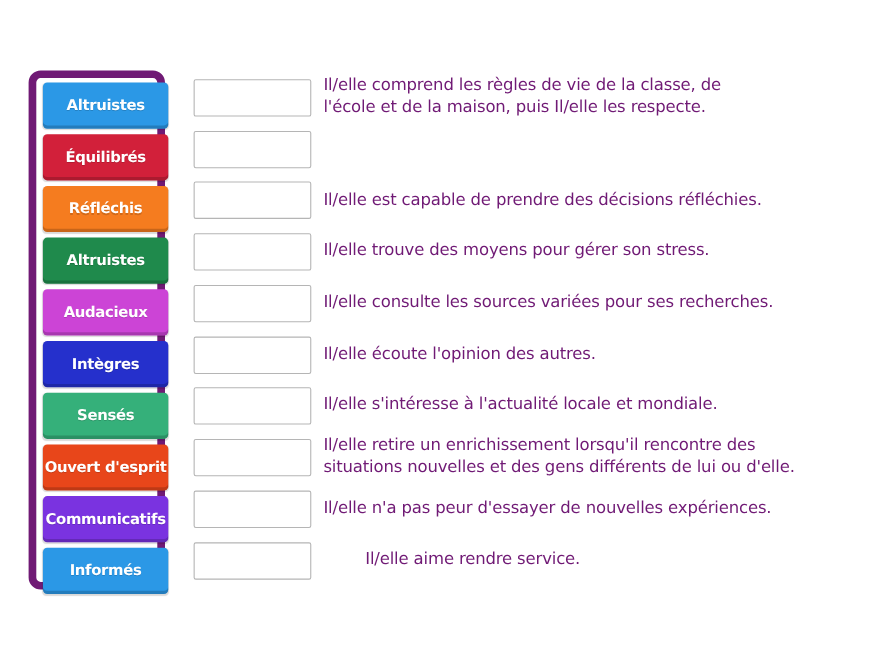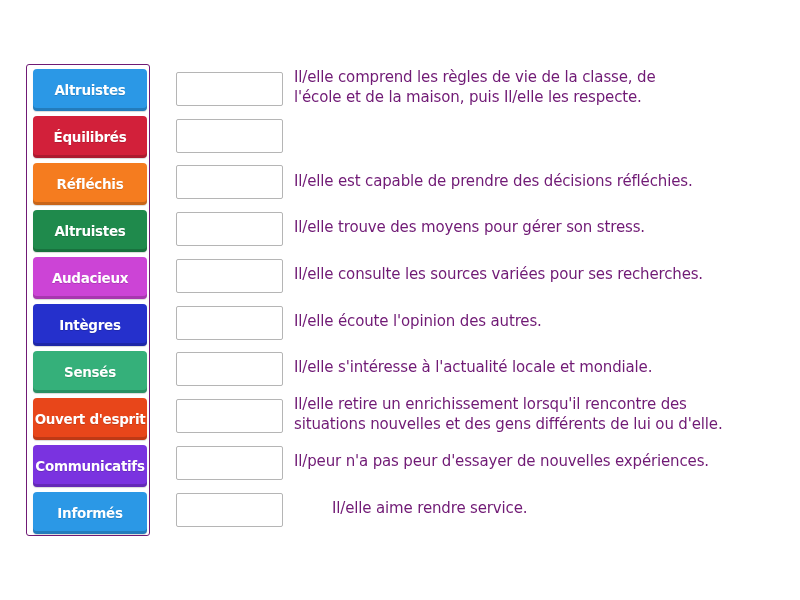--- a/index.html
+++ b/index.html
@@ -15,22 +15,22 @@
       position: relative;
       width: 800px;
       height: 600px;
     }
     .tile-panel {
       position: absolute;
       left: 26px;
       top: 64px;
       width: 124px;
       height: 472px;
-      border: 1px solid #701a75;
-      border-radius: 3px;
+      border: 7px solid #701a75;
+      border-radius: 11px;
       box-sizing: border-box;
       background: #ffffff;
     }
     .tile {
       position: absolute;
       left: 6px;
       width: 114px;
       height: 42px;
       border-radius: 4px;
       box-sizing: border-box;
@@ -120,16 +120,16 @@
 
   <div class="prompt" style="top:67px;">Il/elle comprend les règles de vie de la classe, de
 l'école et de la maison, puis Il/elle les respecte.</div>
   <div class="prompt" style="top:171px;">Il/elle est capable de prendre des décisions réfléchies.</div>
   <div class="prompt" style="top:217px;">Il/elle trouve des moyens pour gérer son stress.</div>
   <div class="prompt" style="top:264px;">Il/elle consulte les sources variées pour ses recherches.</div>
   <div class="prompt" style="top:311px;">Il/elle écoute l'opinion des autres.</div>
   <div class="prompt" style="top:357px;">Il/elle s'intéresse à l'actualité locale et mondiale.</div>
   <div class="prompt" style="top:394px;">Il/elle retire un enrichissement lorsqu'il rencontre des
 situations nouvelles et des gens différents de lui ou d'elle.</div>
-  <div class="prompt" style="top:451px;">Il/peur n'a pas peur d'essayer de nouvelles expériences.</div>
+  <div class="prompt" style="top:451px;">Il/elle n'a pas peur d'essayer de nouvelles expériences.</div>
   <div class="prompt" style="top:498px;margin-left:38px;">Il/elle aime rendre service.</div>
 
 </div>
 
 </body></html>

